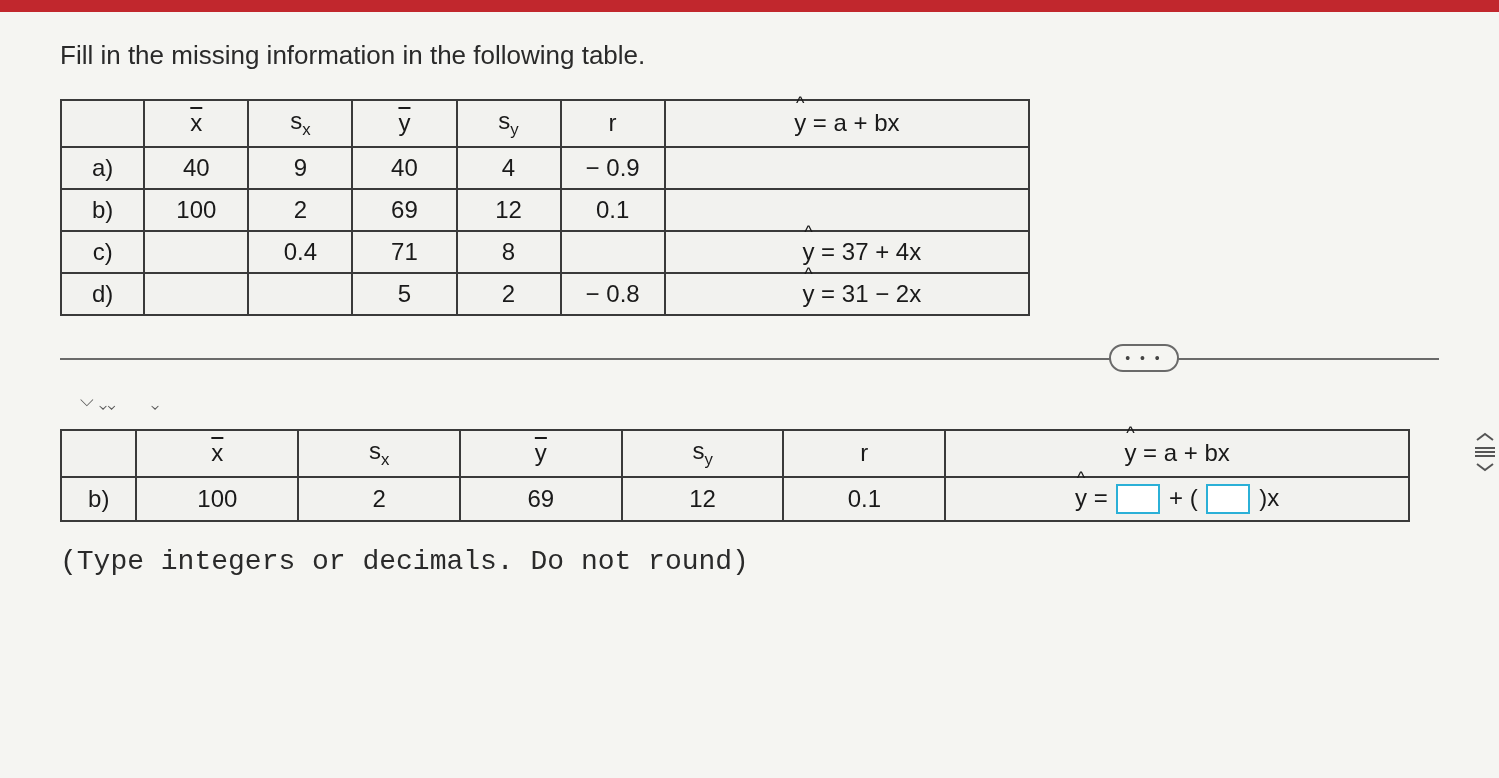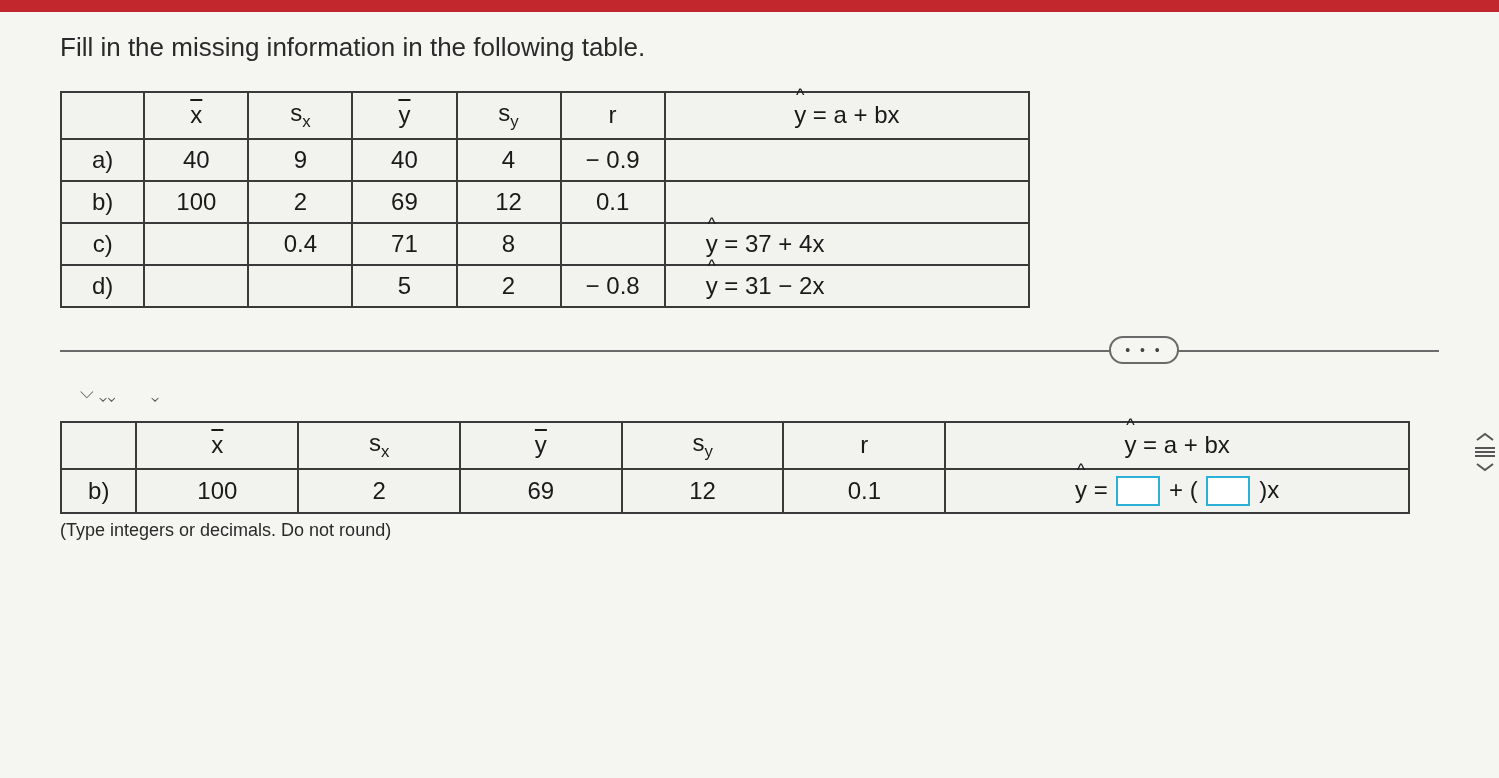--- a/index.html
+++ b/index.html
@@ -11,21 +11,21 @@
       position: relative;
       overflow: hidden;
     }
     .top-bar {
       width: 100%;
       height: 12px;
       background: #c1272d;
     }
     .content {
       background: #f5f5f2;
-      padding: 20px 60px;
+      padding: 28px 60px;
       min-height: 766px;
       position: relative;
     }
     .instruction {
       font-size: 26px;
       color: #2a2a2a;
       margin-bottom: 28px;
       font-weight: 400;
     }
     table {
@@ -40,21 +40,21 @@
       padding: 6px 10px;
       text-align: center;
       font-size: 24px;
       font-weight: 400;
       color: #1a1a1a;
       height: 42px;
     }
     .main-table .col-label { width: 80px; }
     .main-table .col-num { width: 100px; }
     .main-table .col-eq { width: 350px; text-align: center; }
-    .main-table td.eq-left { text-align: left; padding-left: 40px; margin-top: 48px; }
+    .main-table td.eq-left { text-align: center; padding-left: 40px; margin-top: 48px; }
     .overbar { text-decoration: overline; display:inline-block; padding:0 2px;}
     .sub { font-size: 0.7em; vertical-align: sub; }
     .hat { position: relative; display: inline-block;}
     .hat::before {
       content: "^";
       position: absolute;
       top: -16px;
       left: 50%;
       transform: translateX(-50%);
       font-size: 18px;
@@ -117,23 +117,24 @@
     .input-box {
       display: inline-block;
       width: 44px;
       height: 30px;
       border: 2px solid #2bb0d7;
       background: #fff;
       vertical-align: middle;
       margin: 0 2px;
     }
     .hint {
-      font-size: 18px;
+      font-size: 28px;
       color: #2a2a2a;
-      margin-top: 6px;
+      margin-top: 24px;
+      font-family: Liberation Mono, monospace;
     }
   </style>
 </head>
 <body>
 
 <div class="top-bar"></div>
 
 <div class="content">
 
   <div class="instruction">Fill in the missing information in the following table.</div>

